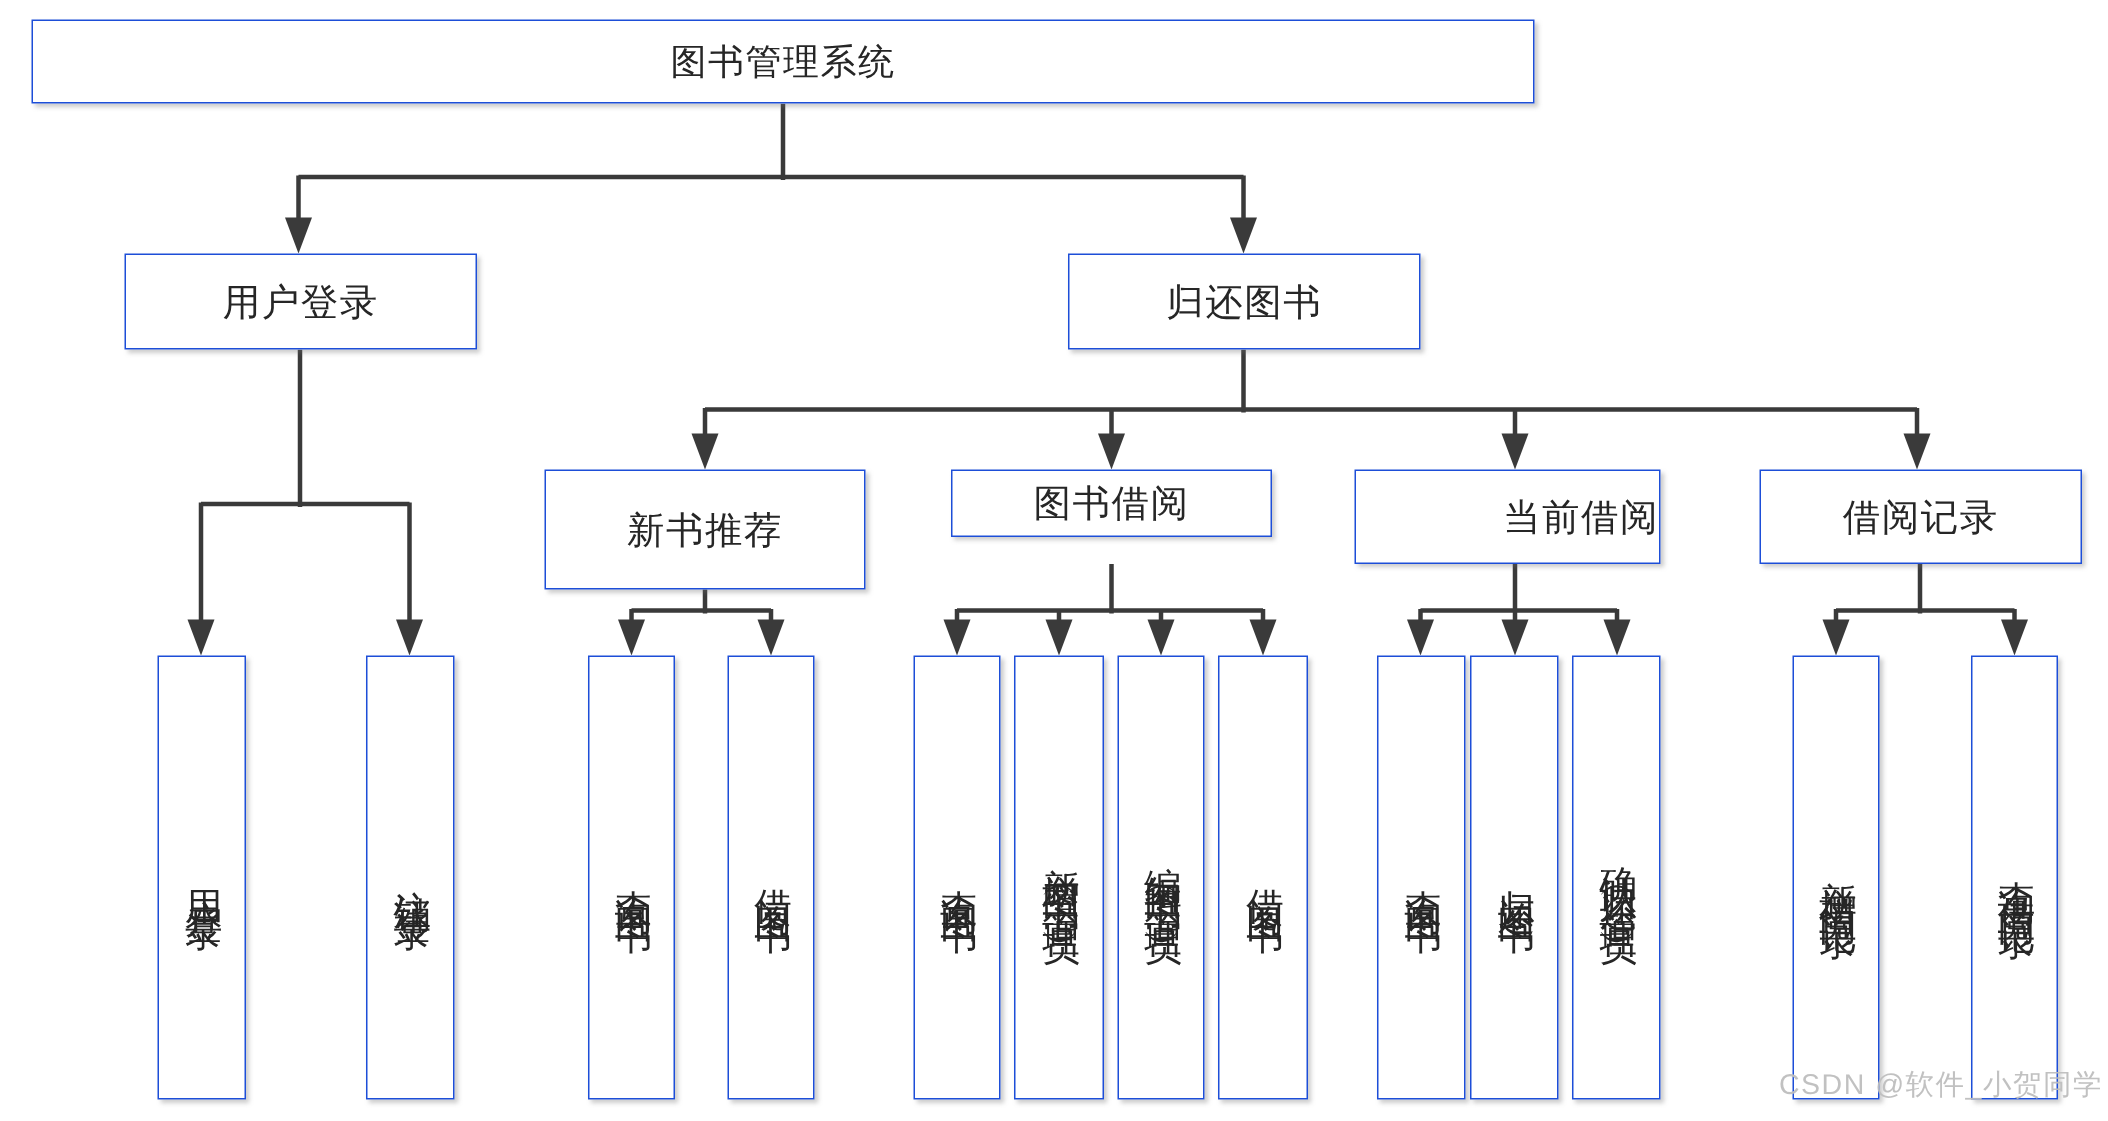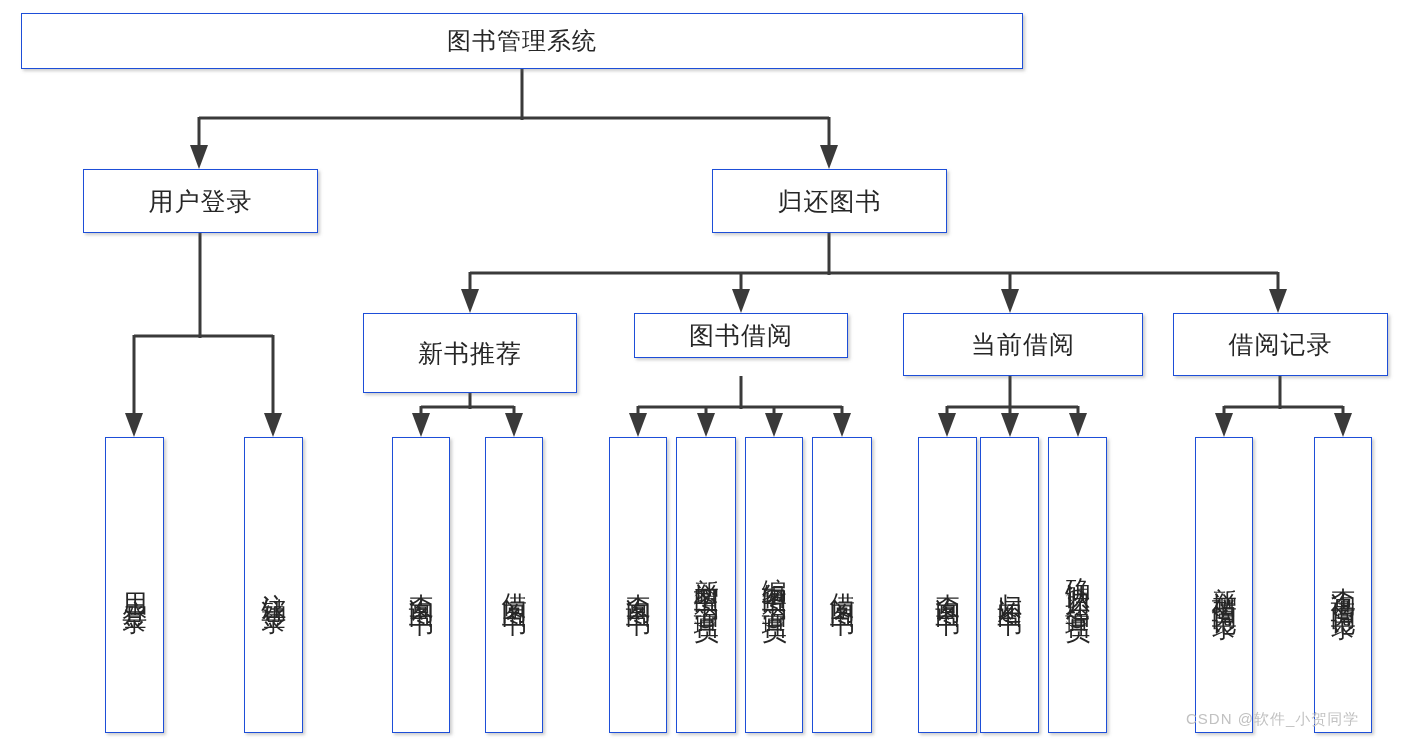--- a/index.html
+++ b/index.html
@@ -31,21 +31,21 @@
     text-orientation: mixed;
     font-size: 25px;
     letter-spacing: 6px;
     line-height: 1.1;
     white-space: nowrap;
   }
   .watermark {
     position: absolute;
     left: 1186px;
     top: 710px;
-    font-size: 15px;
+    font-size: 19px;
     color: rgba(190,190,190,0.95);
     z-index: 6;
     white-space: nowrap;
     letter-spacing: 1px;
   }
 </style>
 </head>
 <body>
 
 <div class="canvas">
@@ -100,21 +100,21 @@
   <div class="box" style="left:712px; top:169px; width:235px; height:64px;">
     <span class="hlabel">归还图书</span>
   </div>
 
   <div class="box" style="left:363px; top:313px; width:214px; height:80px;">
     <span class="hlabel">新书推荐</span>
   </div>
   <div class="box" style="left:634px; top:313px; width:214px; height:45px;">
     <span class="hlabel">图书借阅</span>
   </div>
-  <div class="box" style="left:903px; top:313px; width:240px; height:63px;">
+  <div class="box" style="left:903px; top:313px; width:204px; height:63px;justify-content:flex-end;">
     <span class="hlabel">当前借阅</span>
   </div>
   <div class="box" style="left:1173px; top:313px; width:215px; height:63px;align-items:center;">
     <span class="hlabel">借阅记录</span>
   </div>
 
   <div class="box vbox" style="left:105px; width:59px;">
     <span class="vlabel">用户登录</span>
   </div>
   <div class="box vbox" style="left:244px; width:59px;">

